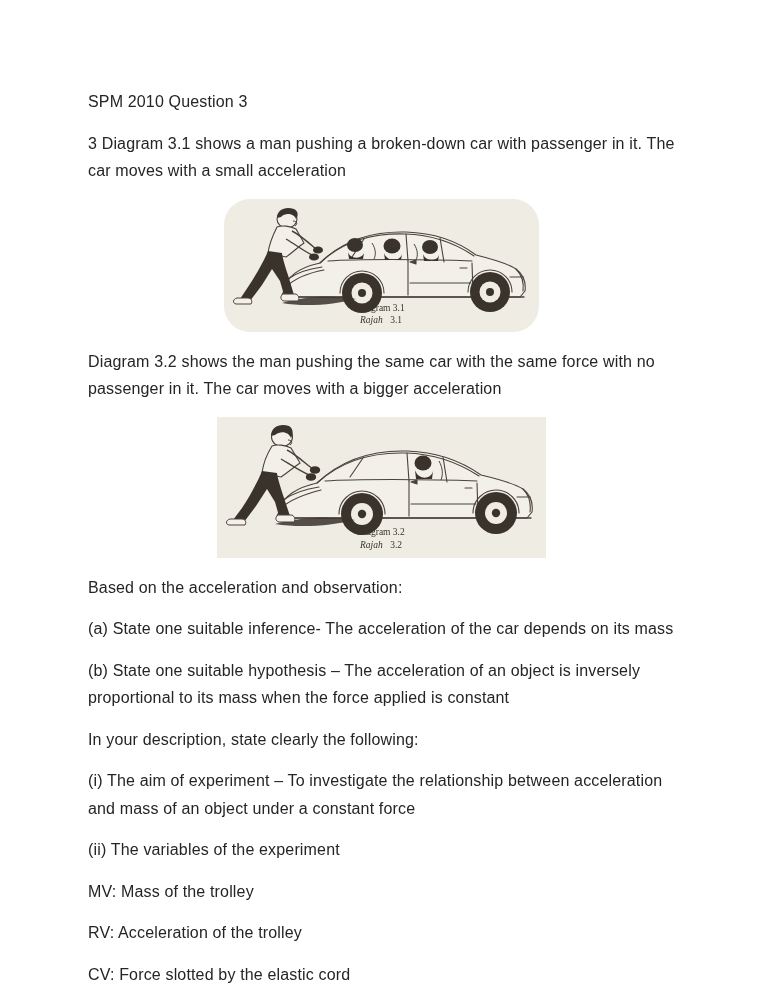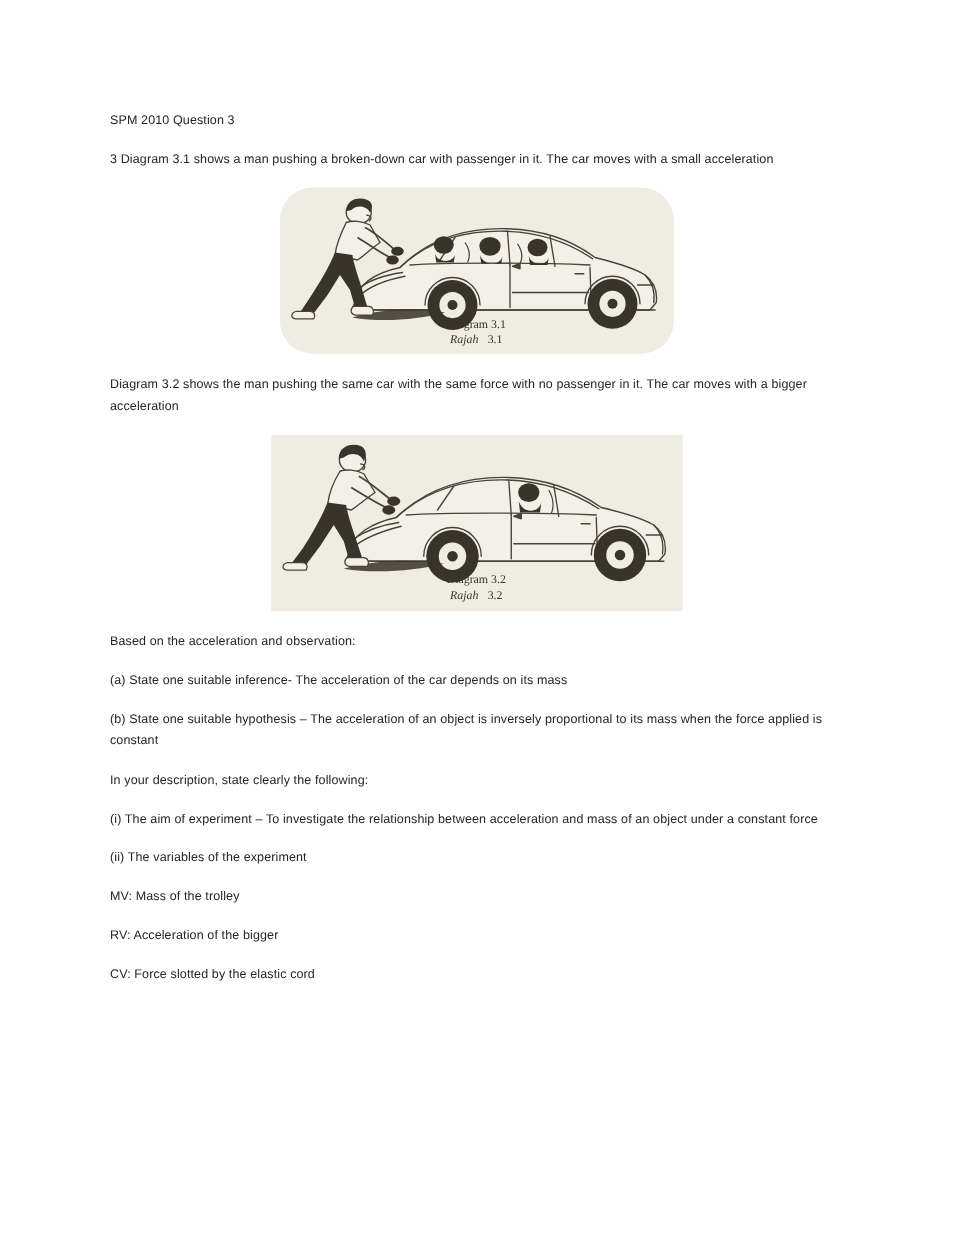--- a/index.html
+++ b/index.html
@@ -23,21 +23,21 @@
     background: #ffffff;
   }
   .content {
     position: absolute;
     left: 88px;
     top: 88px;
     width: 588px;
   }
   p.para {
     margin: 0 0 14px 0;
-    font-size: 10px;
+    font-size: 16px;
     line-height: 1.72;
     color: #252525;
     letter-spacing: 0.01em;
     text-align: left;
   }
 
   .figure {
     margin: 6px 0 16px 0;
     display: block;
   }
@@ -256,17 +256,17 @@
       </div>
     </div>
 
     <p class="para">Based on the acceleration and observation:</p>
     <p class="para">(a) State one suitable inference- The acceleration of the car depends on its mass</p>
     <p class="para">(b) State one suitable hypothesis – The acceleration of an object is inversely proportional to its mass when the force applied is constant</p>
     <p class="para">In your description, state clearly the following:</p>
     <p class="para">(i) The aim of experiment – To investigate the relationship between acceleration and mass of an object under a constant force</p>
     <p class="para">(ii) The variables of the experiment</p>
     <p class="para">MV: Mass of the trolley</p>
-    <p class="para">RV: Acceleration of the bigger</p>
+    <p class="para">RV: Acceleration of the trolley</p>
     <p class="para">CV: Force slotted by the elastic cord</p>
 
   </div>
 </div>
 
 </body></html>

